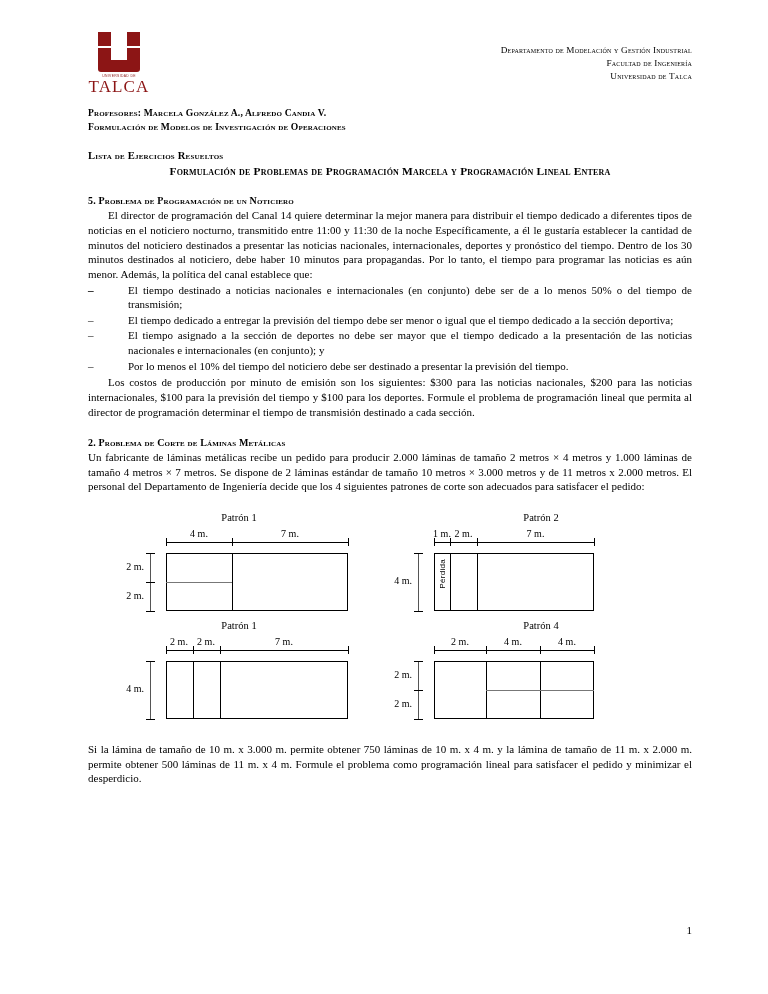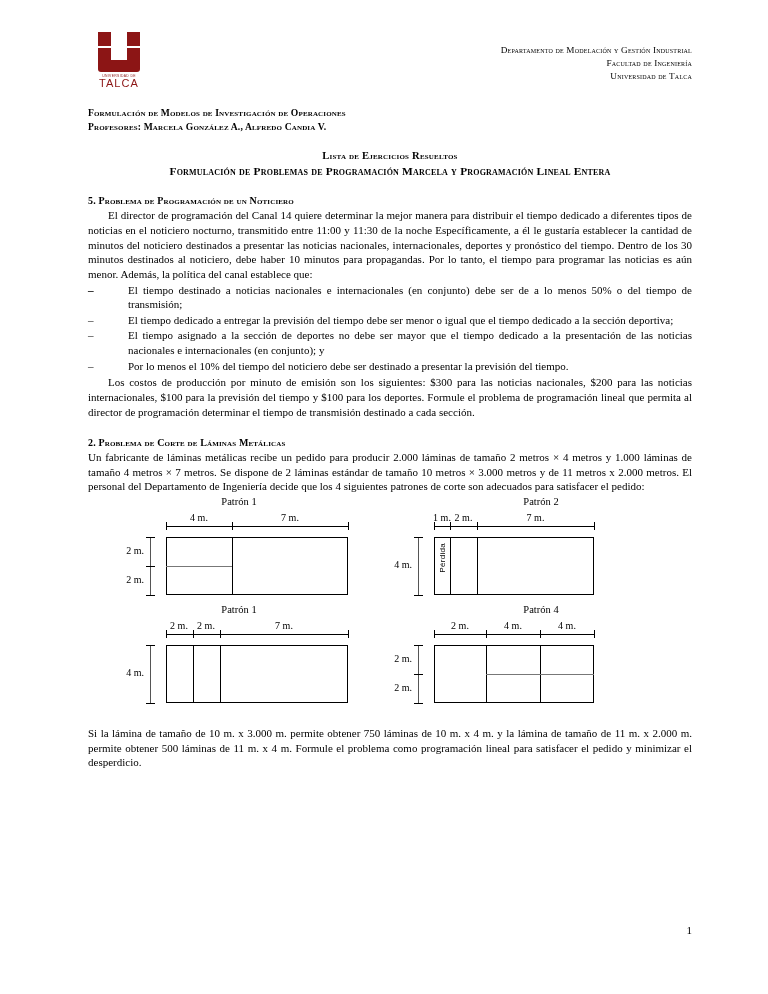--- a/index.html
+++ b/index.html
@@ -74,24 +74,24 @@
   }
   .logo-sub {
     font-size: 3.4px;
     letter-spacing: 0.35px;
     color: #8c1515;
     margin-top: 2px;
     font-family: "Liberation Sans", sans-serif;
     white-space: nowrap;
   }
   .logo-name {
-    font-size: 11px;
+    font-size: 17px;
     letter-spacing: 1.1px;
     color: #8c1515;
-    font-family: Liberation Sans, sans-serif;
+    font-family: Liberation Serif, serif;
     line-height: 1.05;
   }
   .dept-block {
     text-align: right;
     font-size: 9.2px;
     line-height: 1.42;
     font-variant: small-caps;
     letter-spacing: 0.2px;
     padding-top: 14px;
   }
@@ -101,21 +101,21 @@
     margin-top: 12px;
     font-size: 9.6px;
     font-weight: bold;
     font-variant: small-caps;
     line-height: 1.48;
     letter-spacing: 0.15px;
   }
 
   
   .doc-title {
-    text-align: center;
+    text-align: left;
     font-weight: bold;
     font-variant: small-caps;
     margin-top: 16px;
     font-size: 10.6px;
     letter-spacing: 0.2px;
   }
   .doc-subtitle {
     text-align: center;
     font-weight: bold;
     font-variant: small-caps;
@@ -154,21 +154,21 @@
     margin-top: 1px;
   }
   ul.dash-list li .dash {
     position: absolute;
     left: 0px;
     top: 0;
   }
 
   
   .figures {
-    margin-top: 2px;
+    margin-top: 18px;
   }
   .fig-row {
     display: flex;
     justify-content: flex-start;
   }
   .fig-cell {
     width: 302px;
     position: relative;
   }
   .fig-title {
@@ -272,22 +272,22 @@
 
       <div class="dept-block">
         <div>Departamento de Modelación y Gestión Industrial</div>
         <div>Facultad de Ingeniería</div>
         <div>Universidad de Talca</div>
       </div>
 
     </div>
 
     <div class="course-block">
+      <div>Profesores: Marcela González A., Alfredo Candia V.</div>
       <div>Formulación de Modelos de Investigación de Operaciones</div>
-      <div>Profesores: Marcela González A., Alfredo Candia V.</div>
     </div>
 
     <div class="doc-title">Lista de Ejercicios Resueltos</div>
     <div class="doc-subtitle">Formulación de Problemas de Programación Marcela y Programación Lineal Entera</div>
 
     <div class="prob-heading">5. Problema de Programación de un Noticiero</div>
     <p class="body indent">El director de programación del Canal 14 quiere determinar la mejor manera para distribuir el tiempo dedicado a diferentes tipos de noticias en el noticiero nocturno, transmitido entre 11:00 y 11:30 de la noche Específicamente, a él le gustaría establecer la cantidad de minutos del noticiero destinados a presentar las noticias nacionales, internacionales, deportes y pronóstico del tiempo. Dentro de los 30 minutos destinados al noticiero, debe haber 10 minutos para propagandas. Por lo tanto, el tiempo para programar las noticias es aún menor. Además, la política del canal establece que:</p>
 
     <ul class="dash-list">
       <li>

